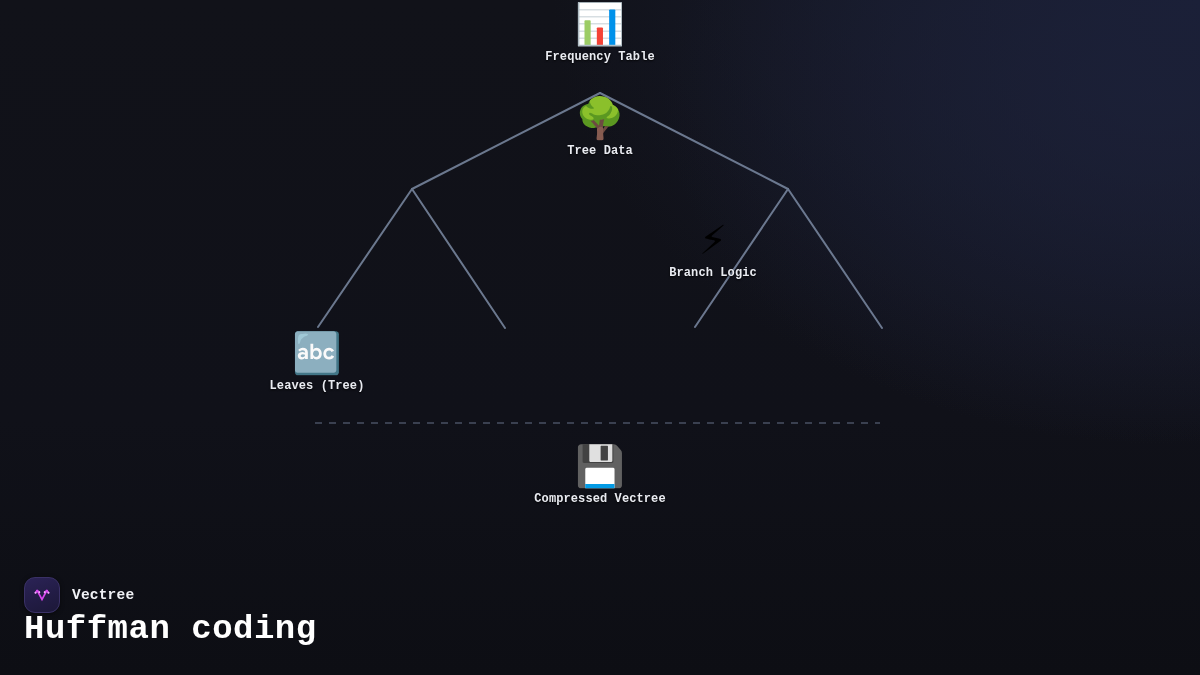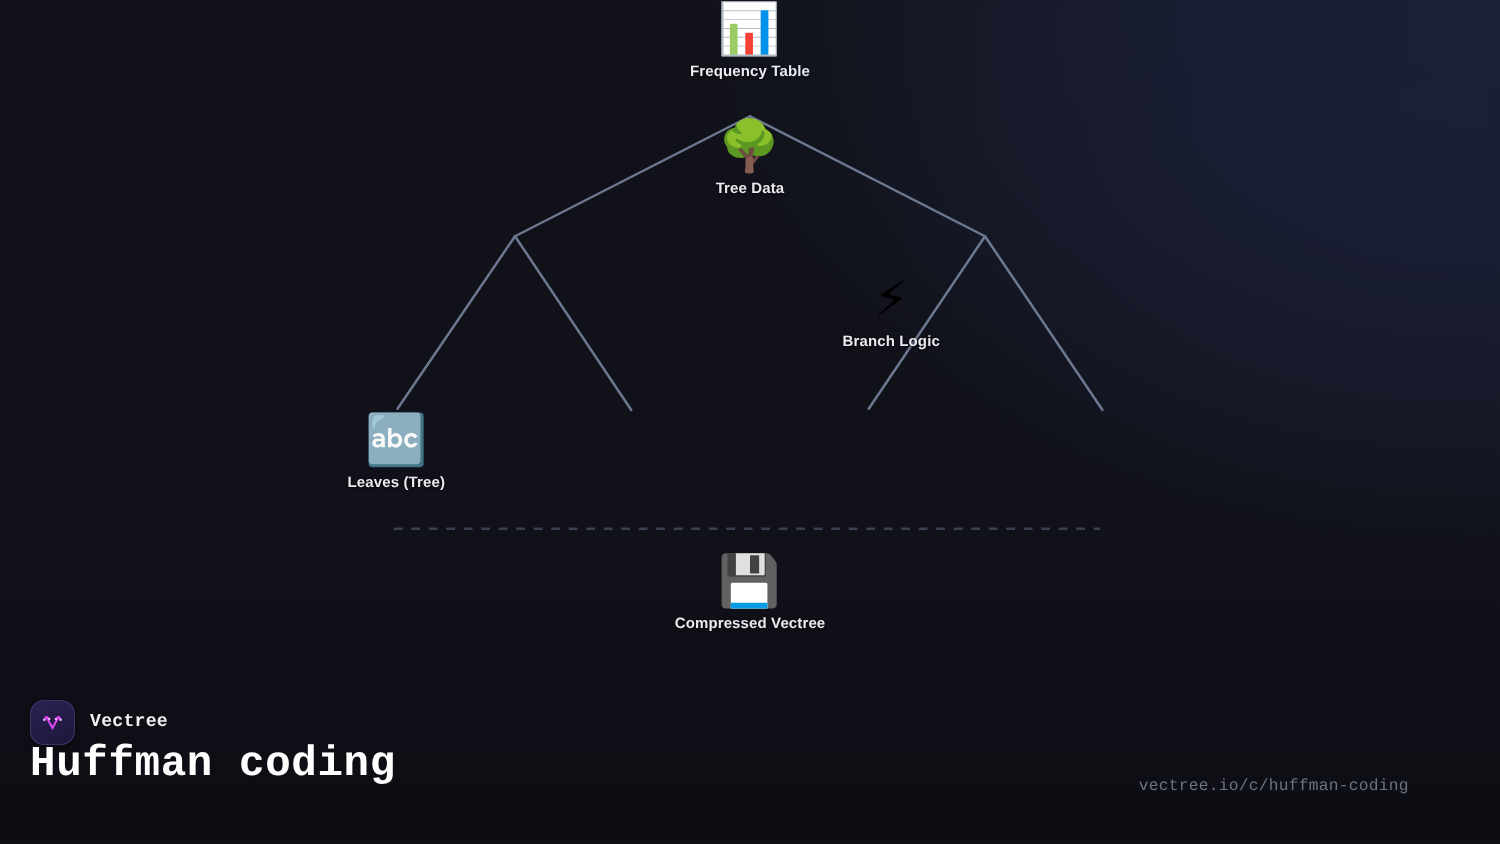--- a/index.html
+++ b/index.html
@@ -50,34 +50,34 @@
     white-space: nowrap;
   }
   .node-glyph {
     font-family: "DejaVu Sans", sans-serif;
     font-size: 40px;
     line-height: 46px;
     text-align: center;
     user-select: none;
   }
   .node-label {
-    font-family: Liberation Sans, sans-serif;
+    font-family: Liberation Mono, monospace;
     font-size: 12px;
     font-weight: bold;
     color: #e9ebf1;
     letter-spacing: 0.1px;
     text-shadow: 0 1px 2px rgba(0,0,0,0.85);
     text-align: right;
   }
 
   
   #footer {
     position: absolute;
     left: 0;
-    bottom: 17px;
+    bottom: 0;
     width: 1153px;
     height: 115px;
   }
   #brand-row {
     position: absolute;
     left: 24px;
     top: 17px;
     display: flex;
     align-items: center;
     gap: 12px;
@@ -185,17 +185,16 @@
             <circle cx="13.7" cy="8.2" r="1"></circle>
             <circle cx="17.5" cy="8.8" r="1"></circle>
           </g>
         </svg>
       </div>
       <div id="brand-name">Vectree</div>
     </div>
 
     <div id="page-title">Huffman coding</div>
 
-    <div id="page-url">vectree.io/c/huffman-coding</div>
 
   </div>
 
 </div>
 
 </body></html>

